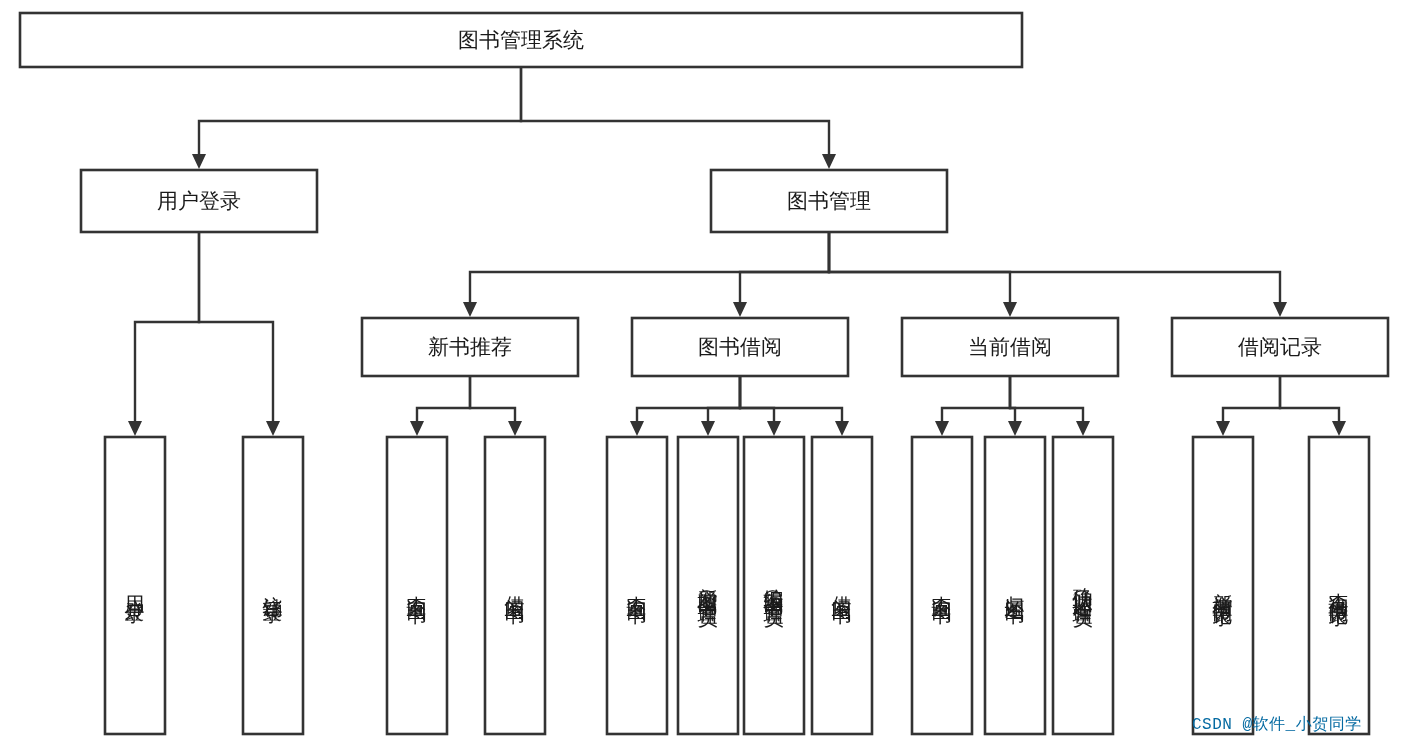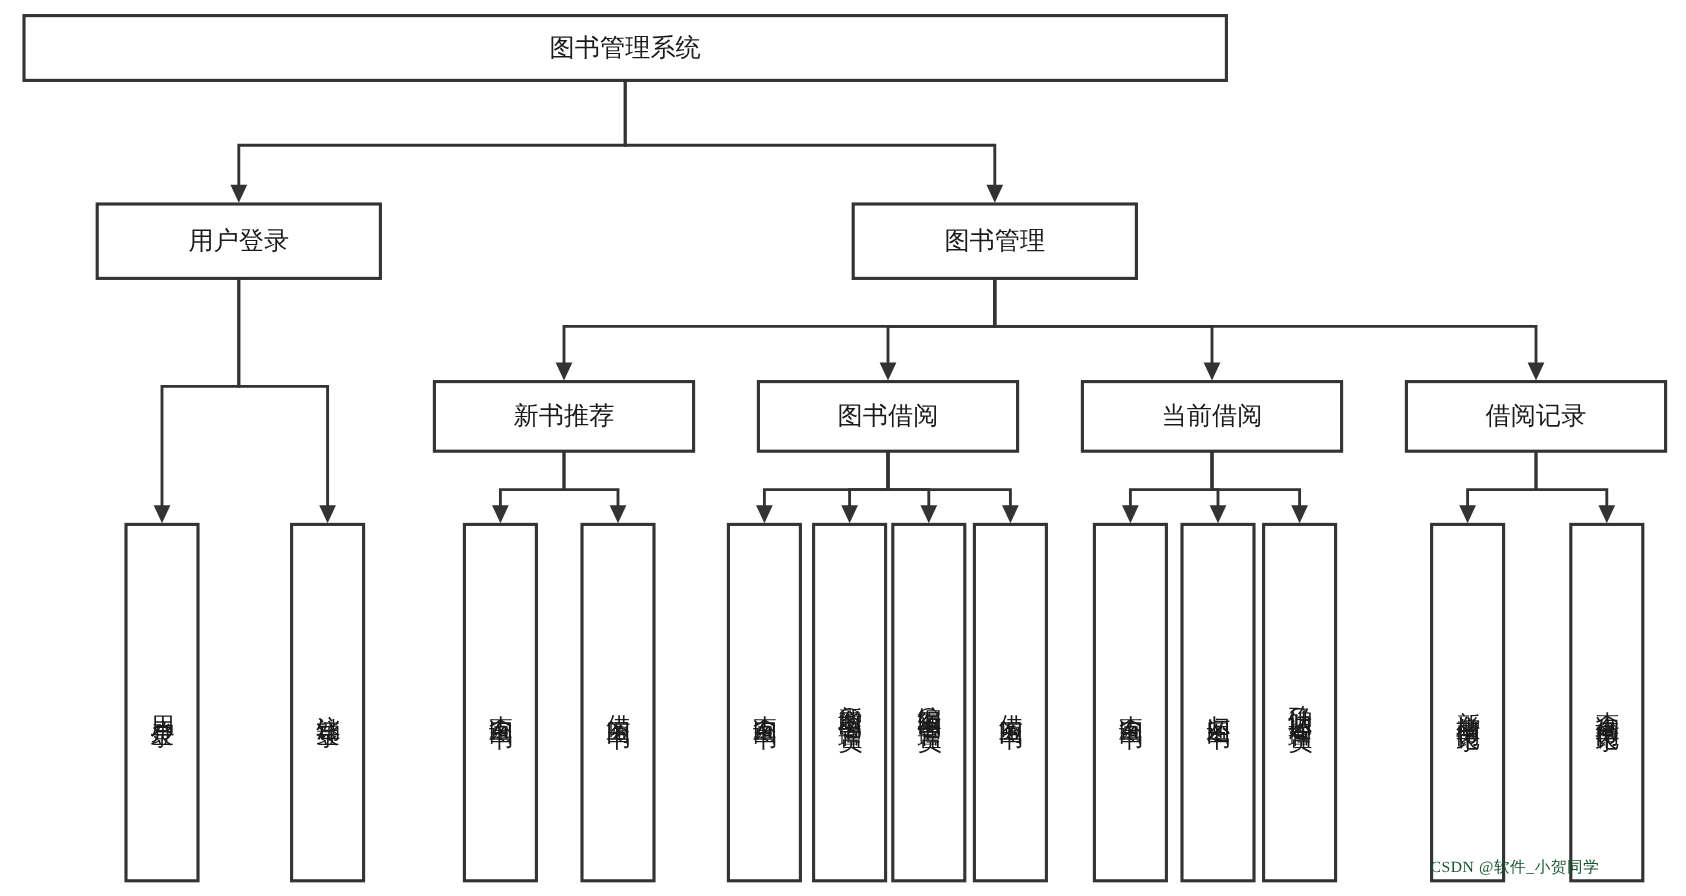--- a/index.html
+++ b/index.html
@@ -59,23 +59,23 @@
     letter-spacing: 3px;
     color: #1a1a1a;
     display: flex;
     align-items: center;
     justify-content: center;
     white-space: nowrap;
     pointer-events: none;
   }
   .watermark {
     position: absolute;
-    font-family: Liberation Serif, serif;
-    font-size: 13px;
-    color: #14532d;
+    font-family: Liberation Mono, monospace;
+    font-size: 16px;
+    color: #0369a1;
     white-space: nowrap;
     letter-spacing: 0.5px;
   }
 </style>
 </head>
 <body>
 
 <div id="diagram-root">
 
   <svg class="flow" viewBox="0 0 1405 747">

